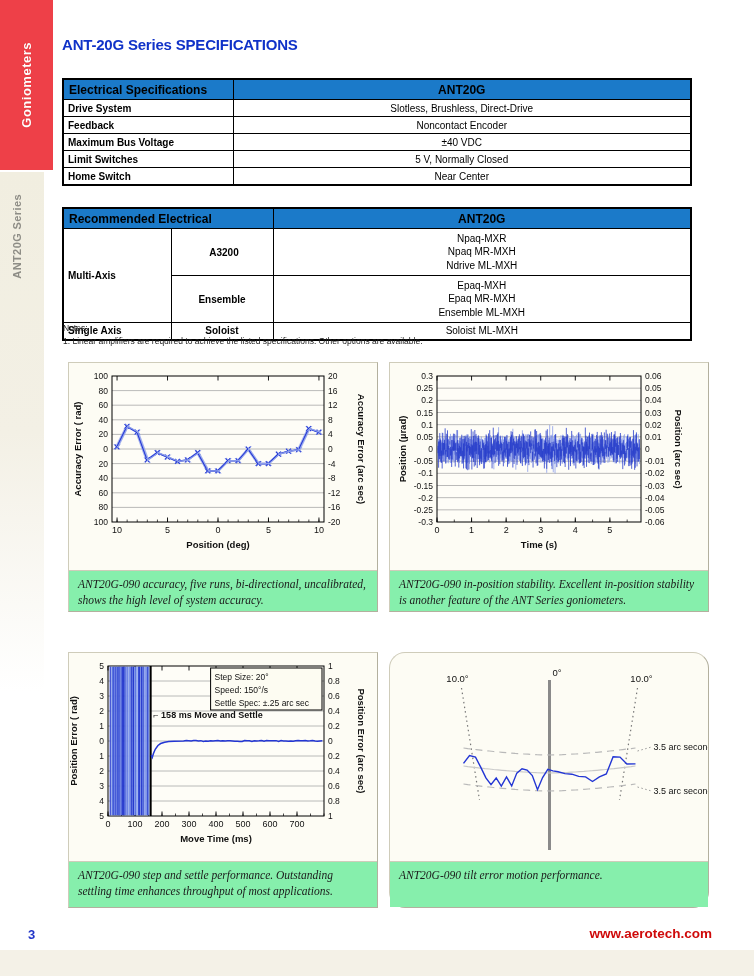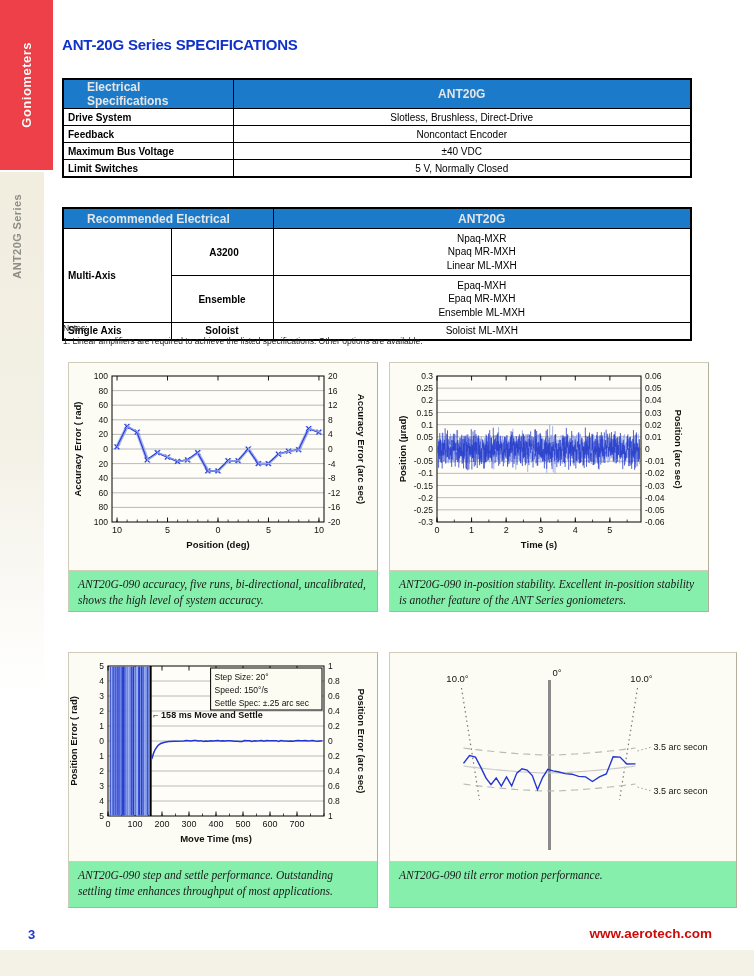--- a/index.html
+++ b/index.html
@@ -18,22 +18,22 @@
   .series-strip span { position:absolute; top:22px; left:11px; writing-mode:vertical-rl;
                        transform:rotate(180deg); color:#8e8d86; font-size:11px; font-weight:bold;
                        letter-spacing:0.4px; }
 
   .page-title { position:absolute; left:62px; top:36px; font-size:15px; font-weight:bold;
                 color:#1032c8; letter-spacing:-0.2px; }
 
   
   table.spec { position:absolute; border-collapse:collapse; width:630px; table-layout:fixed;
                border:2px solid #000; background:#fff; }
-  table.spec th { background:#1b7ac9; color:#e5e5e5; font-size:12px; font-weight:bold;
-                  border:1px solid #000; height:19px; padding:0 23px; }
+  table.spec th { background:#1b7ac9; color:#000000; font-size:12px; font-weight:bold;
+                  border:1px solid #000; height:19px; padding:0 5px; }
   table.spec td { border:1px solid #000; font-size:10px; color:#000; padding:1px 4px; }
   table.spec .lbl { font-weight:bold; text-align:left;margin-left:36px; }
   table.spec .val { text-align:center; }
   #table-electrical { left:62px; top:78px; }
   #table-electrical td { height:14px; }
   #table-controller { left:62px; top:207px; }
   #table-controller td.models div { line-height:1.35; }
   .th-left { text-align:left; }
   .th-center { text-align:center; }
 
@@ -42,21 +42,21 @@
   
   .figure-box { position:absolute; box-sizing:border-box; background:#fdfcf4;
                 border:1px solid #cfccba; border-right-color:#b3b09e; border-bottom-color:#b3b09e; }
   .figure-box .caption { position:absolute; left:0; right:0; bottom:0; box-sizing:border-box;
                 background:#86efac; border-top:1px solid #cfccba; padding:5px 9px 4px 9px;
                 font-family:"Liberation Serif", serif; font-style:italic; font-size:11.5px;
                 line-height:1.42; color:#1a1a1a; }
   #fig-accuracy  { left:68px;  top:362px; width:310px; height:250px; }
   #fig-stability { left:389px; top:362px; width:320px; height:250px; }
   #fig-step      { left:68px;  top:652px; width:310px; height:256px; }
-  #fig-tilt      { left:389px; top:652px; width:348px; height:256px; }
+  #fig-tilt      { left:389px; top:652px; width:320px; height:256px;border-radius:16px; }
   #fig-accuracy .caption, #fig-stability .caption { height:41px; }
   #fig-step .caption, #fig-tilt .caption { height:46px; }
   .chart-svg { position:absolute; left:1px; top:1px; }
 
   
   .page-number { position:absolute; left:28px; top:927px; color:#2135c8; font-weight:bold; font-size:13px; }
   .site-link   { position:absolute; right:42px; top:926px; color:#cf0a0a; font-weight:bold; font-size:13.5px; }
   .bottom-band { position:absolute; left:0; right:0; top:950px; height:26px; background:#f4f1e7; }
 </style>
 </head>
@@ -94,20 +94,24 @@
         <td class="val">Noncontact Encoder</td>
       </tr>
       <tr>
         <td class="lbl">Maximum Bus Voltage</td>
         <td class="val">±40 VDC</td>
       </tr>
       <tr>
         <td class="lbl">Limit Switches</td>
         <td class="val">5 V, Normally Closed</td>
       </tr>
+      <tr>
+        <td class="lbl">Home Switch</td>
+        <td class="val">Near Center</td>
+      </tr>
     </tbody>
   </table>
 
   <table class="spec" id="table-controller">
     <colgroup>
         <col style="width:108px">
         <col style="width:102px">
         <col>
       </colgroup>
     <thead>
@@ -116,21 +120,21 @@
         <th class="th-center">ANT20G</th>
       </tr>
     </thead>
     <tbody>
       <tr style="height:47px;">
         <td class="lbl" rowspan="2">Multi-Axis</td>
         <td class="val" style="font-weight:bold;padding-left:8px;">A3200</td>
         <td class="val models">
           <div>Npaq-MXR</div>
           <div>Npaq MR-MXH</div>
-          <div>Linear ML-MXH</div>
+          <div>Ndrive ML-MXH</div>
         </td>
       </tr>
       <tr style="height:47px;">
         <td class="val" style="font-weight:bold;">Ensemble</td>
         <td class="val models">
           <div>Epaq-MXH</div>
           <div>Epaq MR-MXH</div>
           <div>Ensemble ML-MXH</div>
         </td>
       </tr>

